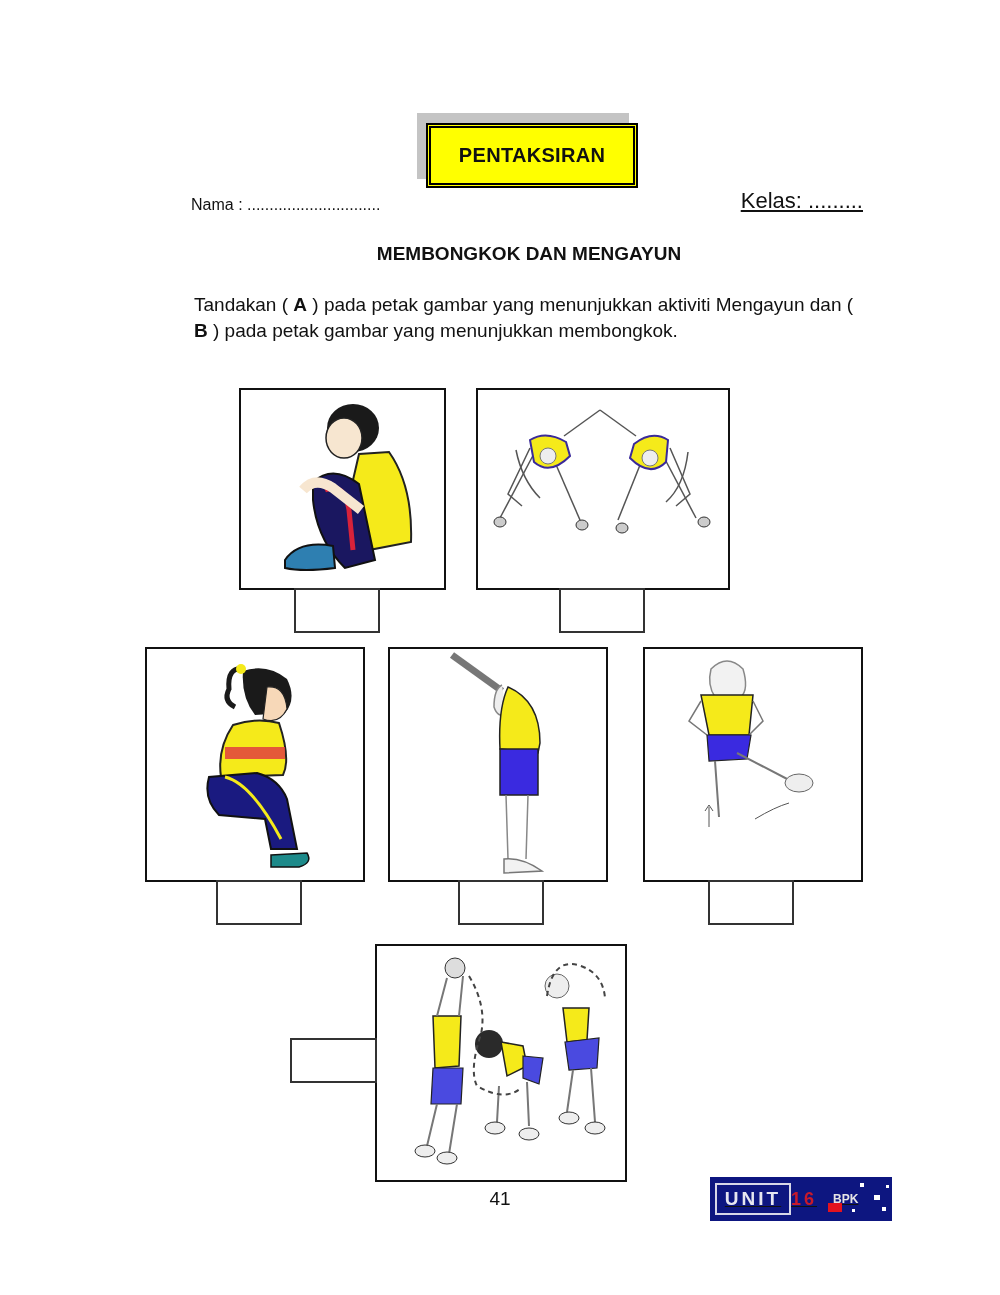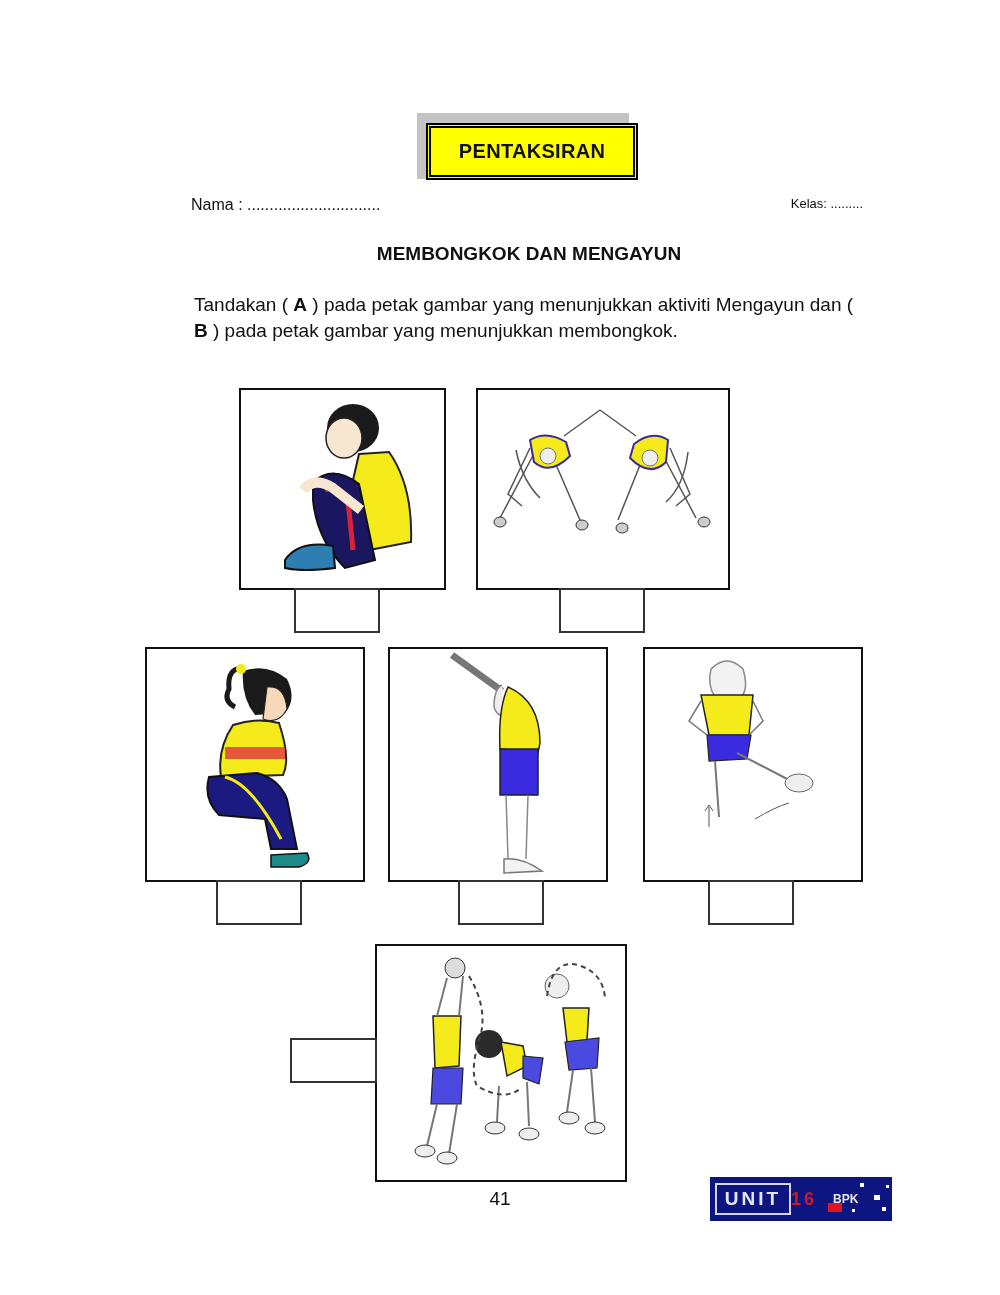--- a/index.html
+++ b/index.html
@@ -2,35 +2,35 @@
 <html><head>
   <meta charset="utf-8">
   <style>
     * { box-sizing: border-box; margin: 0; padding: 0; }
     html, body { width: 1000px; height: 1295px; background: #ffffff; overflow: hidden; }
     body { position: relative; font-family: "Liberation Sans", sans-serif; color: #111; }
     .abs { position: absolute; }
 
     
     .badge-shadow { left: 417px; top: 113px; width: 212px; height: 66px; background: #c4c4c4; }
-    .badge { left: 426px; top: 123px; width: 212px; height: 57px; background: #ffff00; border: 3px double #000; border-width: 5px; border-style: double; display: flex; align-items: center; justify-content: center; text-align: center; }
+    .badge { left: 426px; top: 123px; width: 212px; height: 65px; background: #ffff00; border: 3px double #000; border-width: 5px; border-style: double; display: flex; align-items: center; justify-content: center; text-align: center; }
     .badge span { font-weight: bold; font-size: 20px; letter-spacing: 0.3px; }
 
     .nama { left: 191px; top: 196px; font-size: 16px; }
-    .kelas { right: 137px; top: 196px; font-size: 13px; }
+    .kelas { right: 137px; top: 188px; font-size: 22px; text-decoration: underline; }
     .title { left: 0; width: 1058px; top: 243px; text-align: center; font-weight: bold; font-size: 19px; }
     .instr { left: 194px; top: 292px; width: 660px; font-size: 19px; line-height: 26px; }
     .instr b { font-weight: bold; }
 
     .pic { position: absolute; border: 2px solid #111; background: #fff; overflow: hidden; }
     .ans { position: absolute; border: 2px solid #333; background: #fff; }
 
     .pageno { left: 0; width: 1000px; top: 1188px; text-align: center; font-size: 19px; }
 
-    .unit-logo { left: 710px; top: 1177px; width: 182px; height: 44px; background: #0d1680; display: flex; align-items: center; }
+    .unit-logo { left: 710px; top: 1177px; width: 182px; height: 44px; background: #0d1680; display: flex; align-items: center; text-decoration: underline; }
     .unit-box { margin-left: 5px; width: 76px; height: 32px; border: 2px solid #d7d7e8; display: flex; align-items: center; justify-content: center; color: #e6e6f0; font-weight: bold; font-size: 19px; letter-spacing: 3px; }
     .unit-num { color: #c81a2a; font-weight: bold; font-size: 18px; margin-left: 0; letter-spacing: 3px; }
     .unit-bpk { color: #e5e5e5; font-weight: bold; font-size: 12px; margin-left: 16px; }
     .unit-speck { position: absolute; background: #fff; }
     .unit-red { position: absolute; left: 118px; top: 26px; width: 14px; height: 9px; background: #e2131f; }
   </style>
 </head>
 <body>
 
 <div class="abs badge-shadow"></div>

